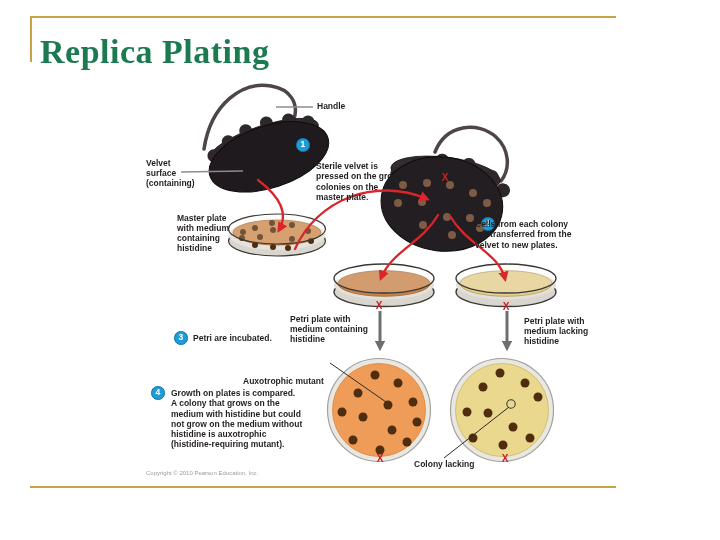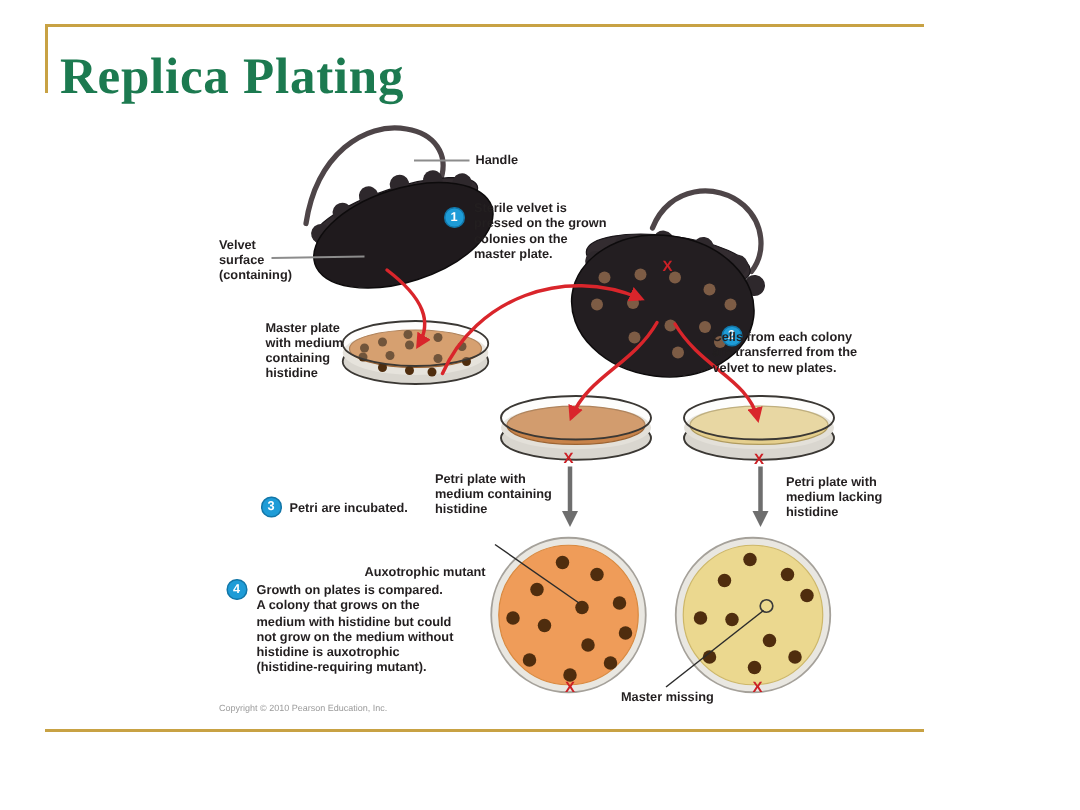--- a/index.html
+++ b/index.html
@@ -178,21 +178,21 @@
       <div class="lbl" style="left:317px;top:101px">Handle</div>
       <div class="lbl" style="left:146px;top:158px">Velvet
 surface
 (containing)</div>
       <div class="lbl" style="left:177px;top:213px">Master plate
 with medium
 containing
 histidine</div>
 
       <div class="badge" style="left:296px;top:138px">1</div>
-      <div class="step-text" style="left:316px;top:133px">Sterile velvet is
+      <div class="step-text" style="left:316px;top:161px">Sterile velvet is
 pressed on the grown
 colonies on the
 master plate.</div>
 
       <div class="badge" style="left:481px;top:217px">2</div>
       <div class="step-text" style="left:475px;top:219px">Cells from each colony
 are transferred from the
 velvet to new plates.</div>
 
       <div class="badge" style="left:174px;top:331px">3</div>
@@ -208,21 +208,21 @@
       <div class="lbl" style="left:243px;top:376px">Auxotrophic mutant</div>
 
       <div class="badge" style="left:151px;top:386px">4</div>
       <div class="step-text" style="left:171px;top:388px">Growth on plates is compared.
 A colony that grows on the
 medium with histidine but could
 not grow on the medium without
 histidine is auxotrophic
 (histidine-requiring mutant).</div>
 
-      <div class="lbl" style="left:414px;top:459px">Master missing</div>
+      <div class="lbl" style="left:414px;top:459px">Colony lacking</div>
 
       <div class="copyright">Copyright © 2010 Pearson Education, Inc.</div>
     </div>
   </div>
 
   <div class="rule-bottom"></div>
   <div class="caption">Figure 8.21</div>
 </div>
 
 </body></html>

